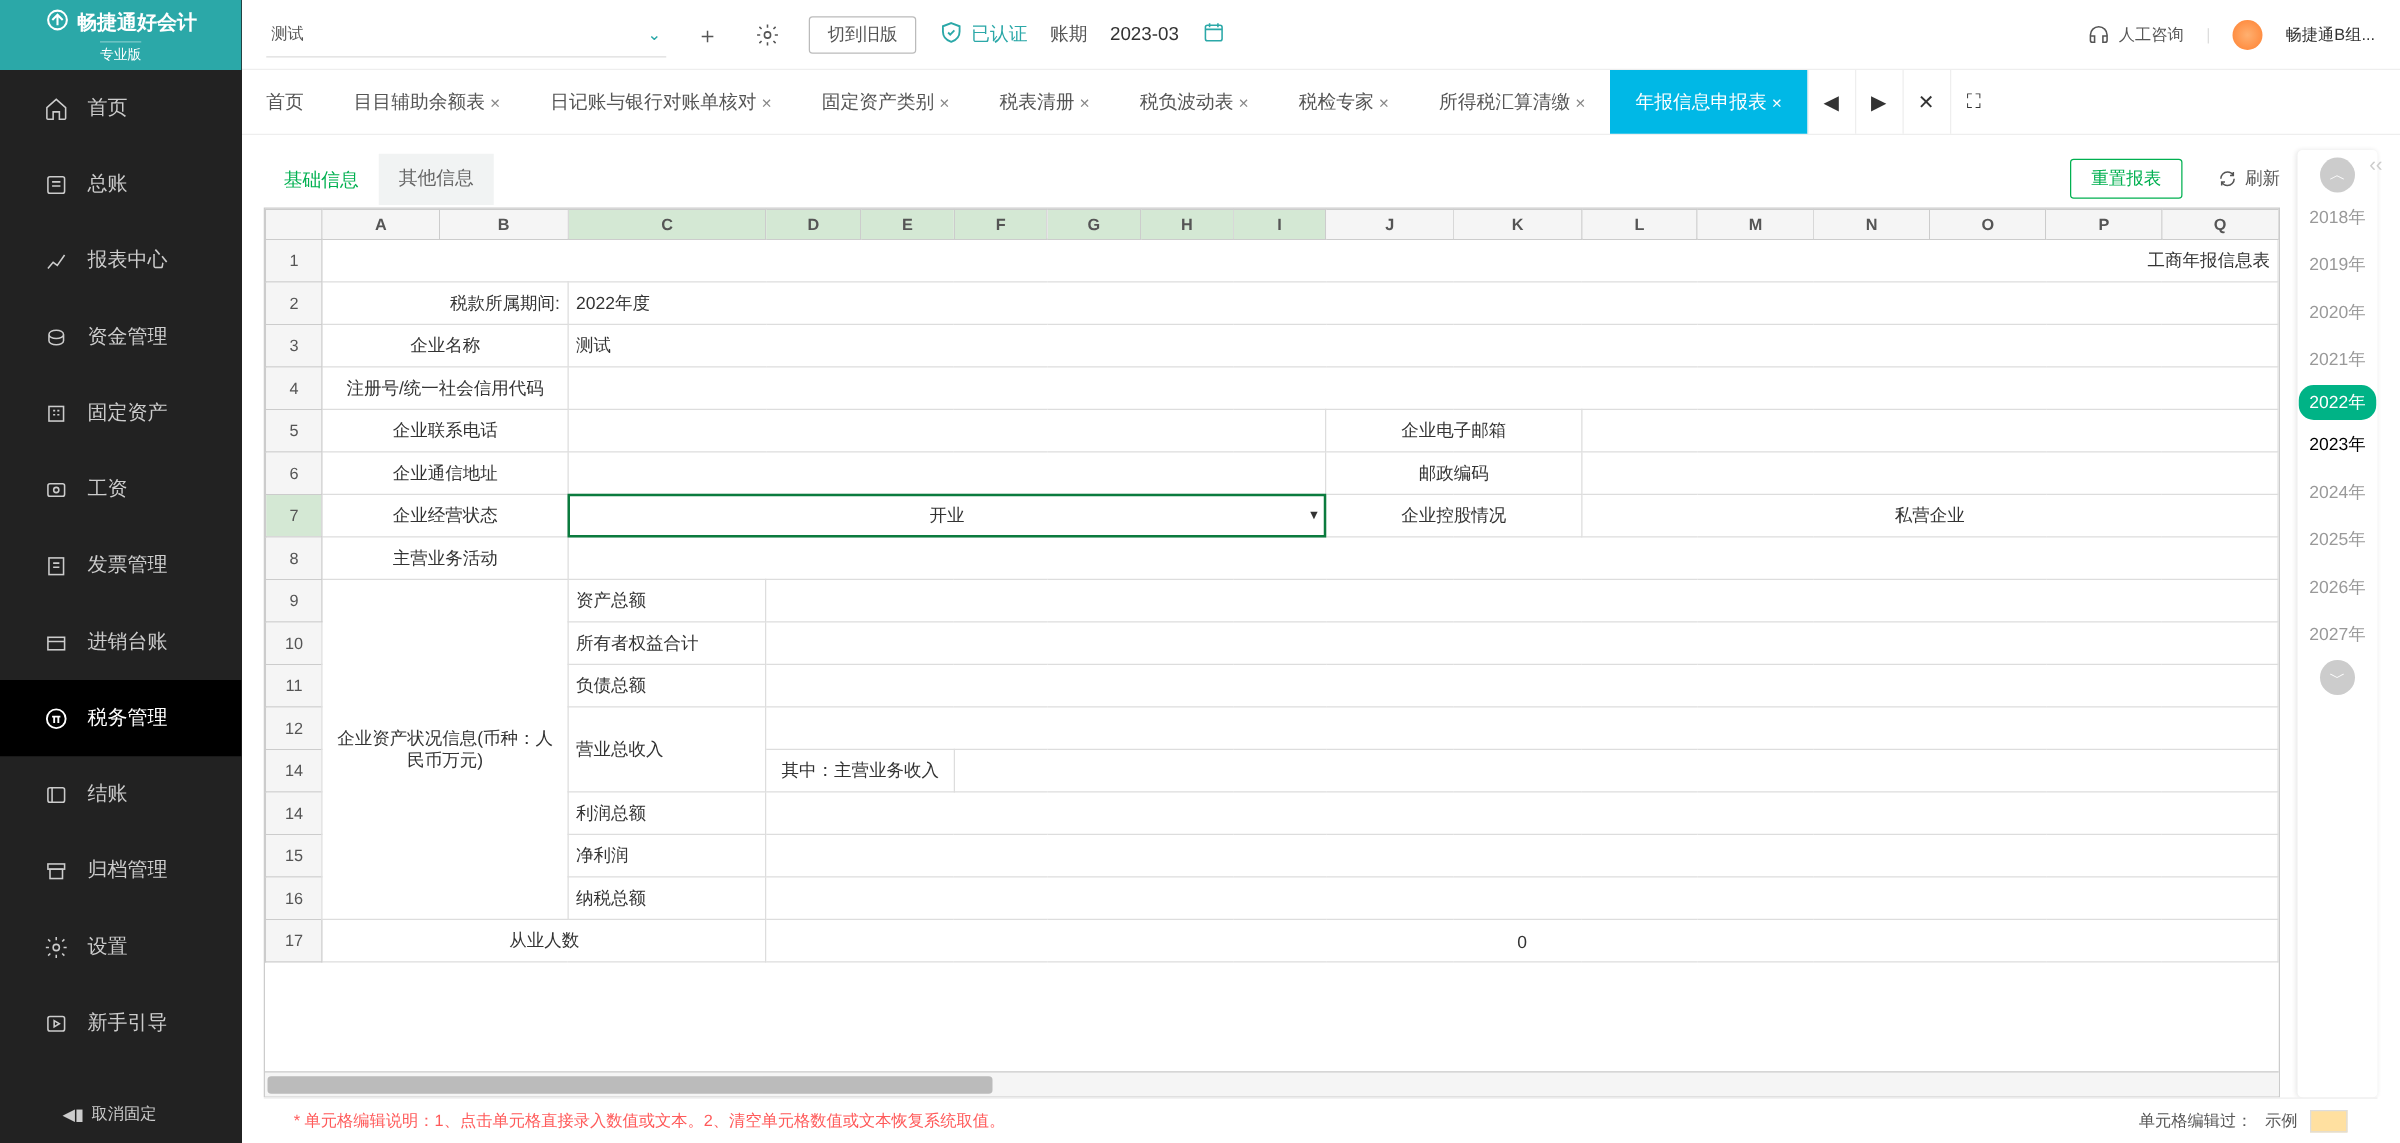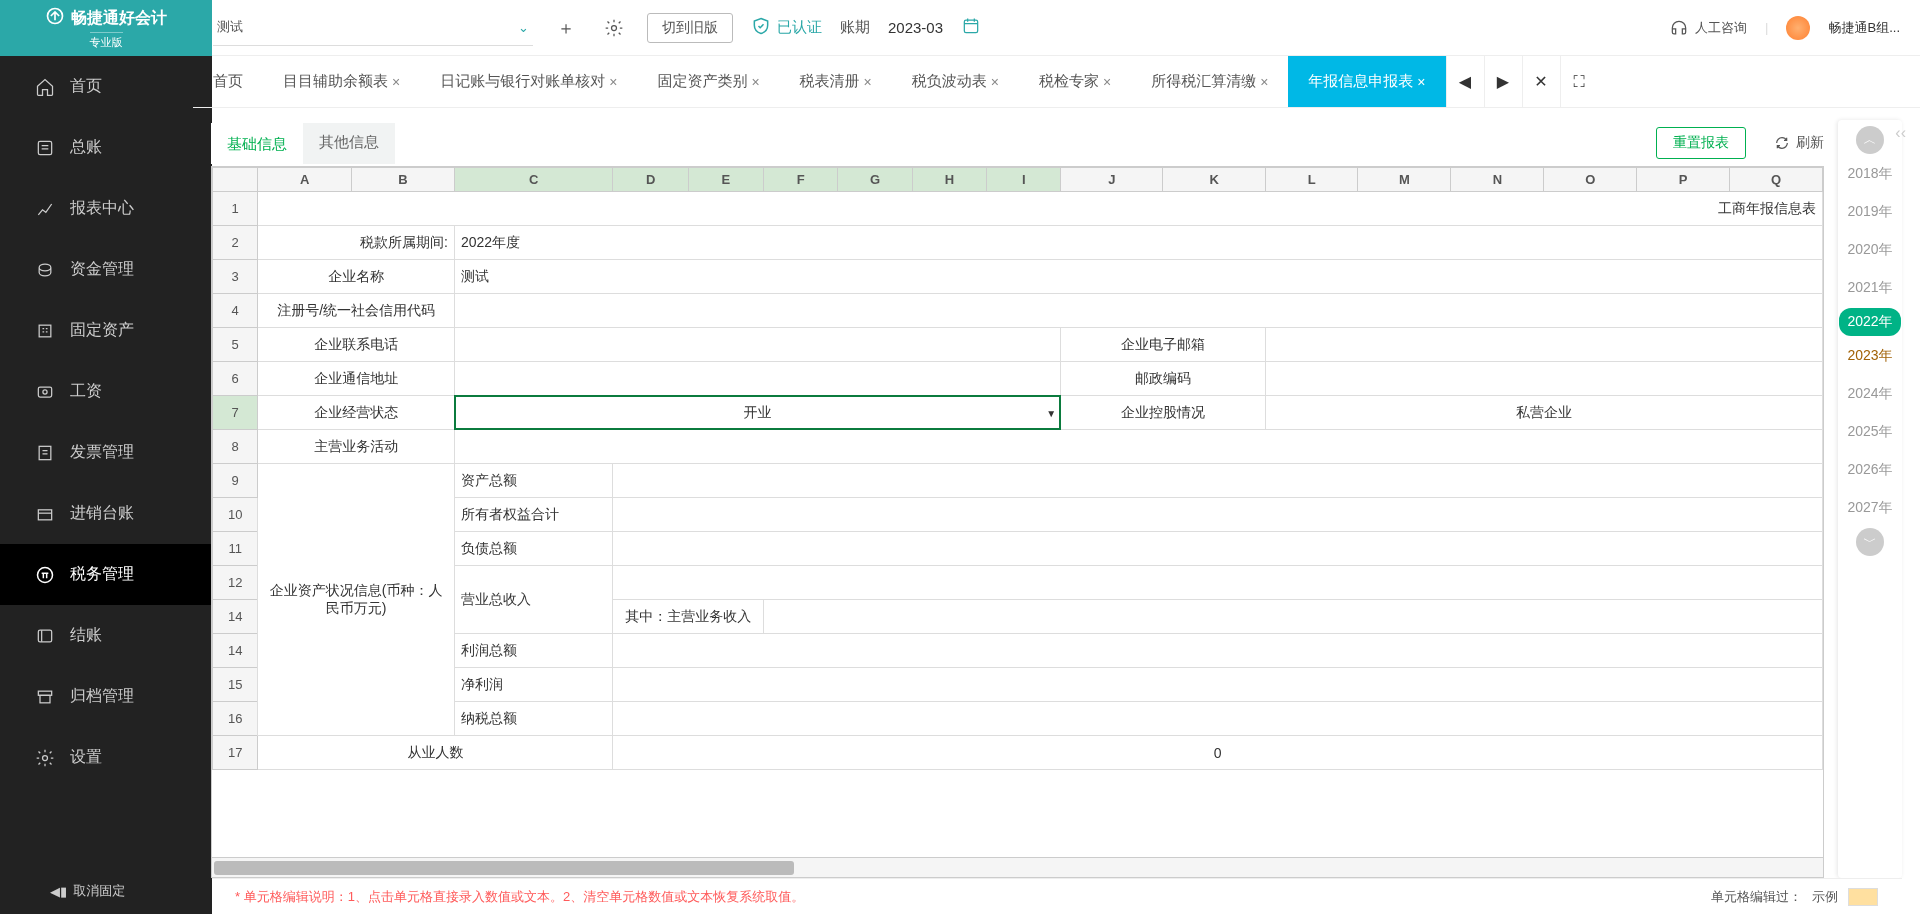--- a/index.html
+++ b/index.html
@@ -1,19 +1,19 @@
 <!DOCTYPE html>
 <html><head>
 <meta charset="utf-8">
 <style>
 * { margin: 0; padding: 0; box-sizing: border-box; }
 body { font-family: "Microsoft YaHei", -apple-system, sans-serif; font-size: 13px; color: #333; background: #fff; overflow: hidden; width: 1920px; height: 914px; }
 
 
-.sidebar { position: fixed; left: 0; top: 0; width: 212px; height: 914px; background: #222; color: #aaa; }
+.sidebar { position: fixed; left: 0; top: 0; width: 193px; height: 914px; background: #222; color: #aaa; }
 .logo-area { height: 56px; background: #2ba8a8; display: flex; flex-direction: column; align-items: center; justify-content: center; color: #fff; }
 .logo-area .brand { font-size: 16px; font-weight: bold; display: flex; align-items: center; gap: 6px; }
 .logo-area .edition { font-size: 11px; border-top: 1px solid rgba(255,255,255,0.4); padding-top: 2px; margin-top: 2px; }
 .nav-item { height: 61px; display: flex; align-items: center; padding-left: 34px; gap: 14px; font-size: 16px; color: #ccc; cursor: pointer; }
 .nav-item.active { background: #000; color: #fff; }
 .nav-item .icon { width: 22px; height: 22px; display: flex; align-items: center; justify-content: center; }
 .pin-footer { position: absolute; bottom: 8px; left: 0; right: 0; padding-left: 50px; height: 30px; color: #ccc; display: flex; align-items: center; gap: 6px; cursor: pointer; }
 
 
 .main { margin-left: 193px; height: 914px; display: flex; flex-direction: column; }
@@ -60,21 +60,21 @@
 .sel-cell { position: relative; }
 .sel-border { position: absolute; inset: -1px; border: 2px solid #0b7b3e; pointer-events: none; }
 .sel-dd { position: absolute; right: 4px; top: 50%; transform: translateY(-50%); font-size: 10px; }
 .hscroll { height: 20px; border-top: 1px solid #ccc; background: #f5f5f5; position: relative; }
 .hscroll-thumb { position: absolute; left: 2px; top: 3px; height: 14px; width: 580px; background: #bbb; border-radius: 3px; }
 
 
 .year-panel { width: 64px; background: #fff; box-shadow: -1px 0 4px rgba(0,0,0,0.1); border-radius: 4px; display: flex; flex-direction: column; align-items: center; padding: 6px 0; gap: 2px; }
 .year-chev { width: 28px; height: 28px; border-radius: 50%; background: #ccc; color: #fff; display: flex; align-items: center; justify-content: center; cursor: pointer; font-size: 13px; }
 .year-item { padding: 9px 6px; font-size: 14px; color: #999; cursor: pointer; border-radius: 12px; }
-.year-item.dark { color: #a16207; }
+.year-item.dark { color: #000000; }
 .year-item.active { background: #00b386; color: #fff; padding: 5px 8px; }
 
 
 .footer { height: 36px; border-top: 1px solid #eee; display: flex; align-items: center; padding: 0 24px; margin-left: 18px; margin-right: 18px; font-size: 13px; }
 .footer-left { color: #ff5a5a; }
 .footer-right { margin-left: auto; display: flex; align-items: center; gap: 10px; color: #555; }
 .swatch { width: 30px; height: 18px; background: #ffe0a0; border: 1px solid #ddd; }
 .collapse-edge { position: absolute; right: -4px; top: 4px; color: #ccc; font-size: 16px; }
 
 svg { width: 20px; height: 20px; }
@@ -190,20 +190,29 @@
       <span>归档管理</span>
     </div>
   <div class="nav-item">
       <span class="icon">
         <svg viewBox="0 0 24 24" fill="none" stroke="currentColor" stroke-width="1.5">
           <circle cx="12" cy="12" r="3"></circle>
           <path d="M12 2v3M12 19v3M4.2 4.2l2.1 2.1M17.7 17.7l2.1 2.1M2 12h3M19 12h3M4.2 19.8l2.1-2.1M17.7 6.3l2.1-2.1"></path>
         </svg>
       </span>
       <span>设置</span>
+    </div>
+  <div class="nav-item">
+      <span class="icon">
+        <svg viewBox="0 0 24 24" fill="none" stroke="currentColor" stroke-width="1.5">
+          <rect x="4" y="5" width="16" height="14" rx="2"></rect>
+          <path d="M10 9l5 3-5 3z"></path>
+        </svg>
+      </span>
+      <span>新手引导</span>
     </div>
   <div class="pin-footer">
       <span>◀▮</span>
       <span>取消固定</span>
     </div>
 </div>
 
 <div class="main">
   <div class="topbar">
     <div class="account-select">

